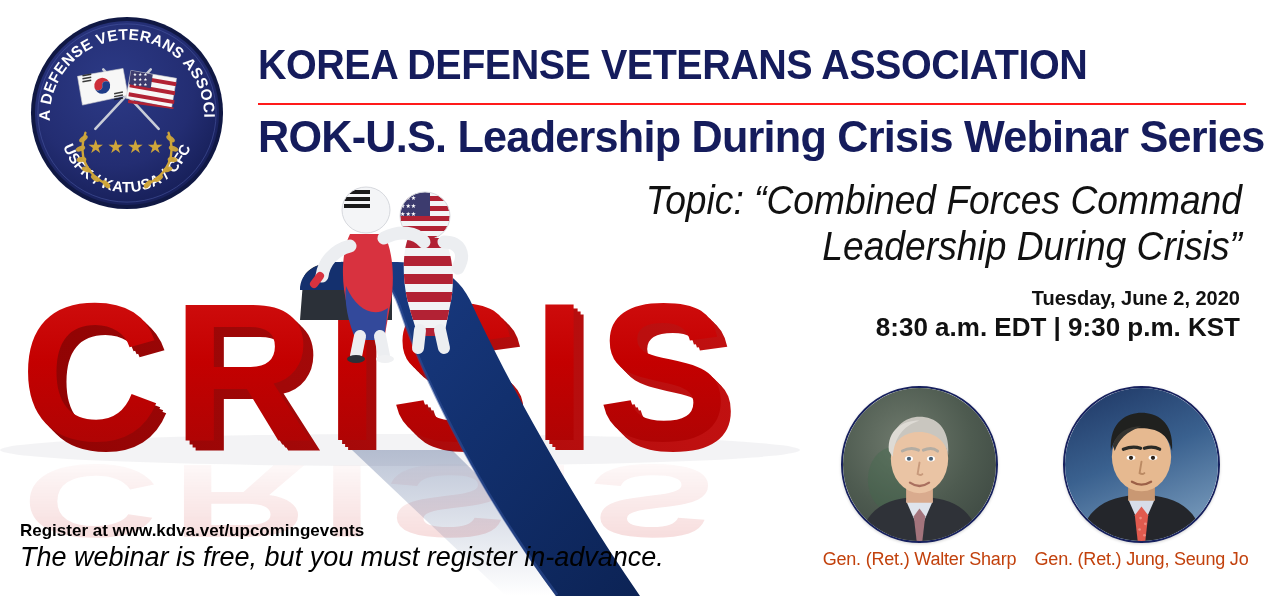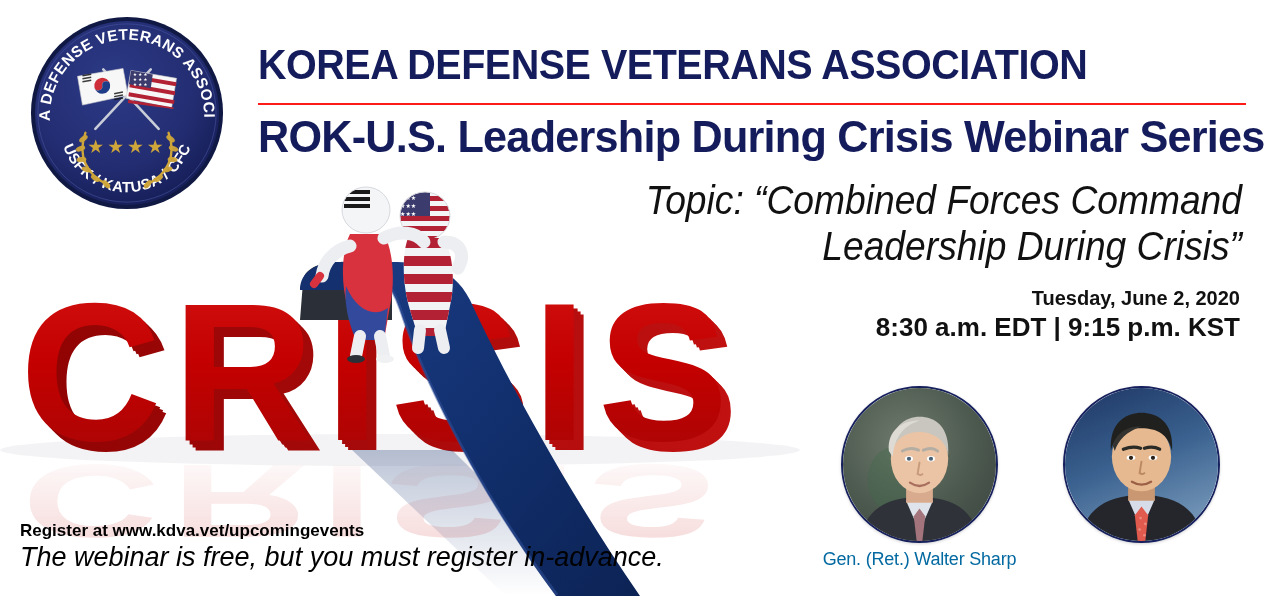--- a/index.html
+++ b/index.html
@@ -70,21 +70,21 @@
   .speaker.one{left:0;top:0;}
   .speaker.two{left:222px;top:0;}
   .portrait{
     width:153px;height:153px;border-radius:50%;
     border:2.5px solid #17215e;margin:0 auto;
     overflow:hidden;position:relative;
     box-shadow:0 1px 3px rgba(0,0,0,0.18);
   }
   .portrait svg{display:block;width:100%;height:100%;}
   .speaker-name{
-    margin-top:6px;font-size:18px;color:#0369a1;white-space:nowrap;letter-spacing:-0.2px;
+    margin-top:6px;font-size:18px;color:#c2410c;white-space:nowrap;letter-spacing:-0.2px;
   }
 </style>
 </head>
 <body>
 
 <div id="flyer">
 
   <div class="logo-wrap">
     <svg class="logo-svg" viewBox="0 0 200 200">
       <defs>
@@ -174,21 +174,21 @@
   <div class="rule-red"></div>
   <div class="series-title">ROK-U.S. Leadership During Crisis Webinar Series</div>
 
   <div class="topic-block">
     <div class="topic-line">Topic: “Combined Forces Command</div>
     <div class="topic-line">Leadership During Crisis”</div>
   </div>
 
   <div class="date-block">
     <div class="date-line">Tuesday, June 2, 2020</div>
-    <div class="time-line">8:30 a.m. EDT  |  9:15 p.m. KST</div>
+    <div class="time-line">8:30 a.m. EDT  |  9:30 p.m. KST</div>
   </div>
 
   <div class="graphic">
     <svg width="830" height="450" viewBox="0 0 830 450">
       <defs>
         <linearGradient id="redFace" x1="0" y1="0" x2="0" y2="1">
           <stop offset="0%" stop-color="#d41414"></stop>
           <stop offset="45%" stop-color="#c40000"></stop>
           <stop offset="100%" stop-color="#a50606"></stop>
         </linearGradient>
@@ -398,16 +398,17 @@
 
           <ellipse cx="69" cy="73" rx="4.6" ry="2.6" fill="#fff"></ellipse>
           <ellipse cx="92" cy="73" rx="4.6" ry="2.6" fill="#fff"></ellipse>
           <circle cx="69" cy="73" r="2.2" fill="#2b2118"></circle>
           <circle cx="92" cy="73" r="2.2" fill="#2b2118"></circle>
 
           <path d="M80,77 L78,89 q3,2 5,0" stroke="#bb8a63" stroke-width="2" fill="none" stroke-linecap="round"></path>
           <path d="M70,98 q10,6 20,0" stroke="#9c6047" stroke-width="2.4" fill="none" stroke-linecap="round"></path>
         </svg>
       </div>
+      <div class="speaker-name">Gen. (Ret.) Jung, Seung Jo</div>
     </div>
   </div>
 
 </div>
 
 </body></html>

